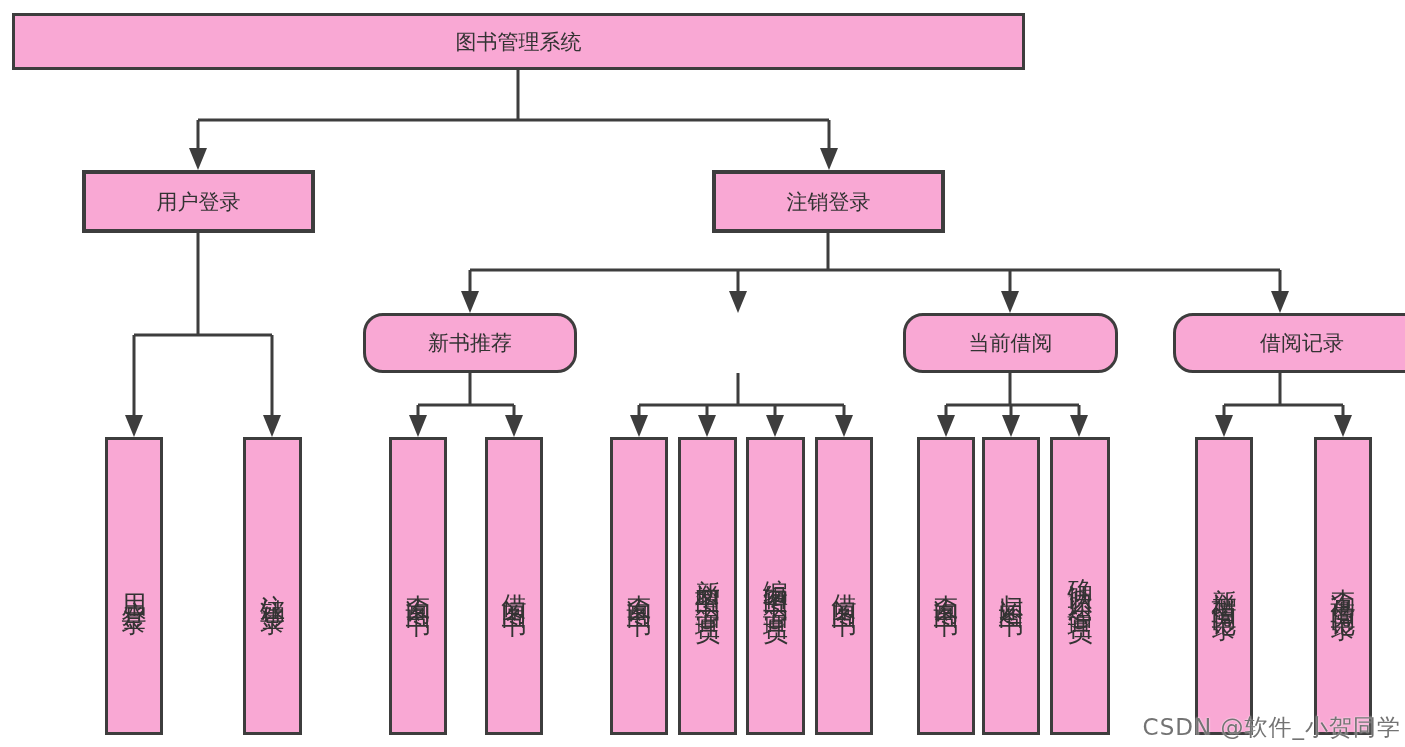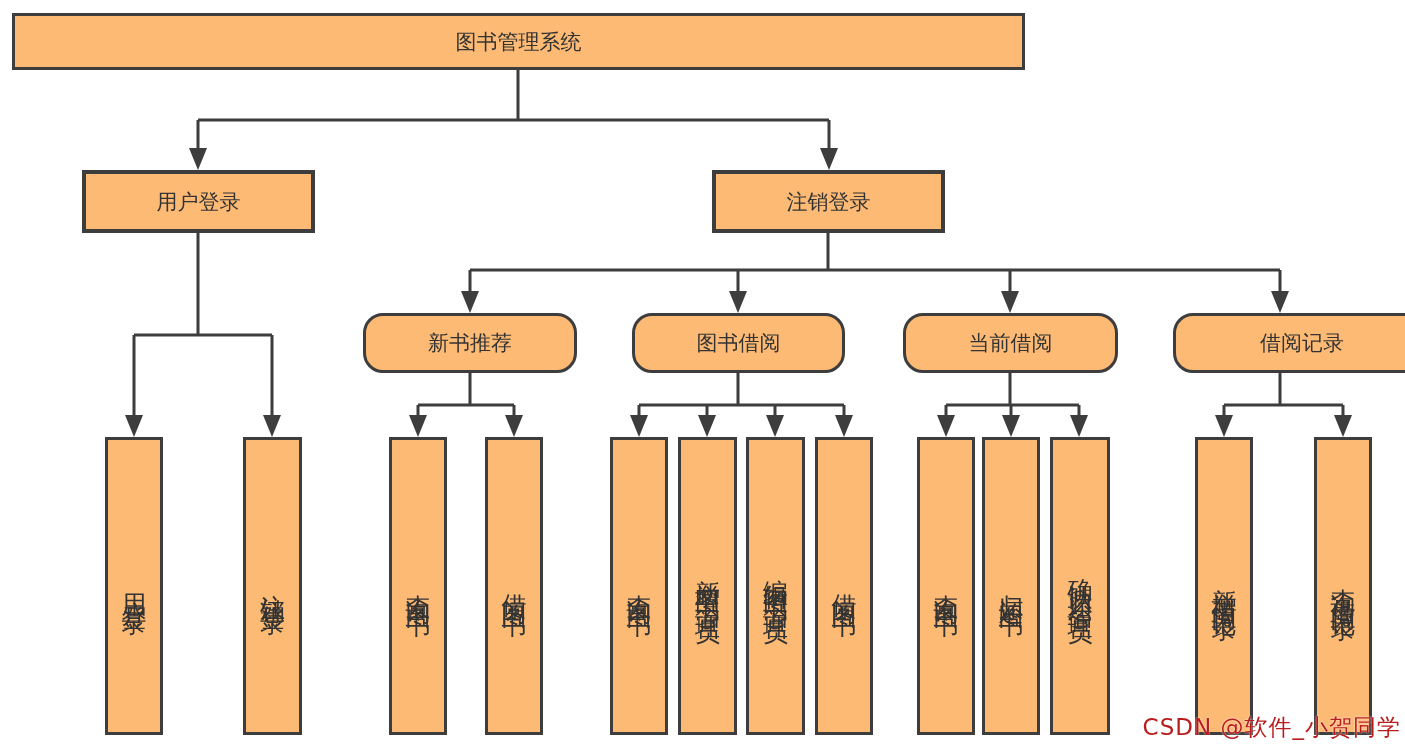--- a/index.html
+++ b/index.html
@@ -9,42 +9,42 @@
     background:#ffffff;
     font-family:"DejaVu Sans",sans-serif;
     overflow:hidden;
   }
   .connectors{position:absolute;left:0;top:0;width:1405px;height:747px;}
   .connectors path{stroke:#3d3d3d;stroke-width:3;fill:none;}
   .connectors polygon{fill:#3d3d3d;stroke:none;}
   .node{
     position:absolute;
     box-sizing:border-box;
-    background:#fdba74;
+    background:#f9a8d4;
     border:3px solid #3d3d3d;
     display:flex;align-items:center;justify-content:center;
     color:#333333;
   }
   .node.lv0{font-size:21px;}
   .node.lv1{border-width:4px;font-size:21px;}
   .node.lv2{font-size:21px;border-radius:20px;}
   .node.leaf span{
     writing-mode:vertical-rl;
     text-orientation:mixed;
     font-family:"DejaVu Serif",serif;
     font-size:25px;
     letter-spacing:6px;
     line-height:1;
     white-space:nowrap;
   }
   .watermark{
     position:absolute;
     right:4px;bottom:4px;
     font-size:23px;
-    color:#b91c1c;
+    color:#737373;
     text-shadow:0 0 2px #ffffff;
     letter-spacing:1px;
     pointer-events:none;
   }
 </style>
 </head>
 <body>
 
 <div class="canvas">
 
@@ -86,23 +86,20 @@
 
   <div class="node lv1" style="left:82px;top:170px;width:233px;height:63px;">
     <span>用户登录</span>
   </div>
   <div class="node lv1" style="left:712px;top:170px;width:233px;height:63px;">
     <span>注销登录</span>
   </div>
 
   <div class="node lv2" style="left:363px;top:313px;width:214px;height:60px;">
     <span>新书推荐</span>
-  </div>
-  <div class="node lv2" style="left:632px;top:313px;width:213px;height:60px;">
-    <span>图书借阅</span>
   </div>
   <div class="node lv2" style="left:903px;top:313px;width:215px;height:60px;text-align:right;">
     <span>当前借阅</span>
   </div>
   <div class="node lv2" style="left:1173px;top:313px;width:258px;height:60px;">
     <span>借阅记录</span>
   </div>
 
   <div class="node leaf" style="left:105px;top:437px;width:58px;height:298px;">
     <span>用户登录</span>

